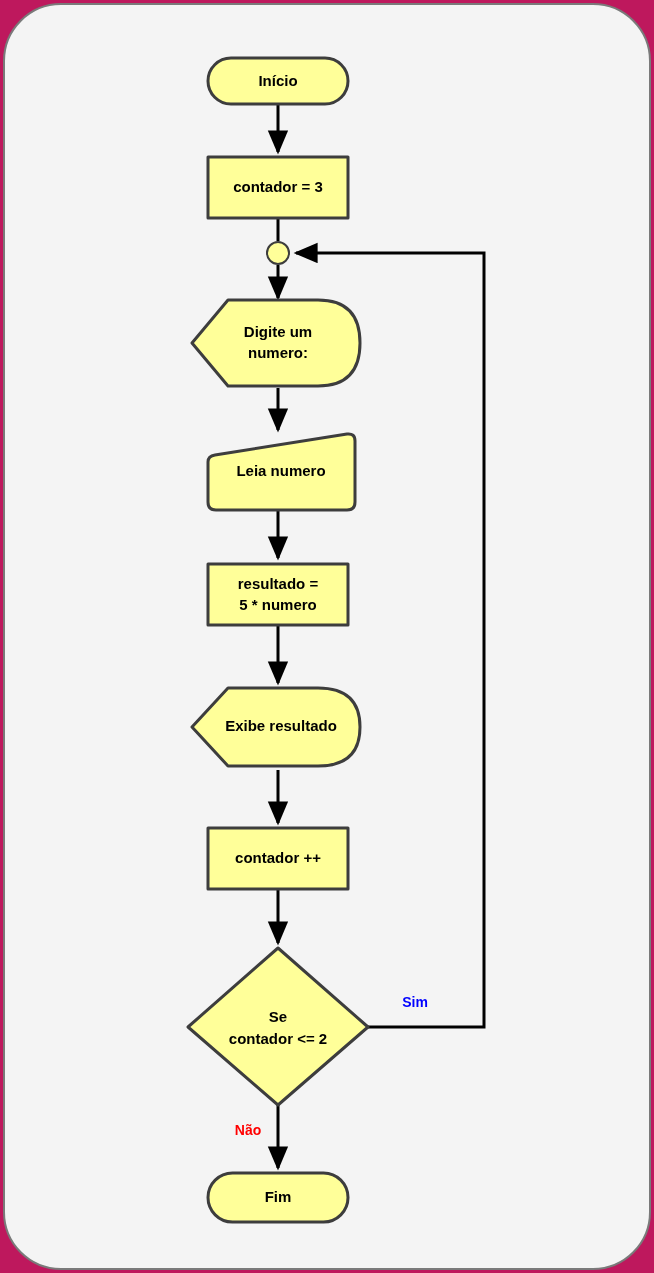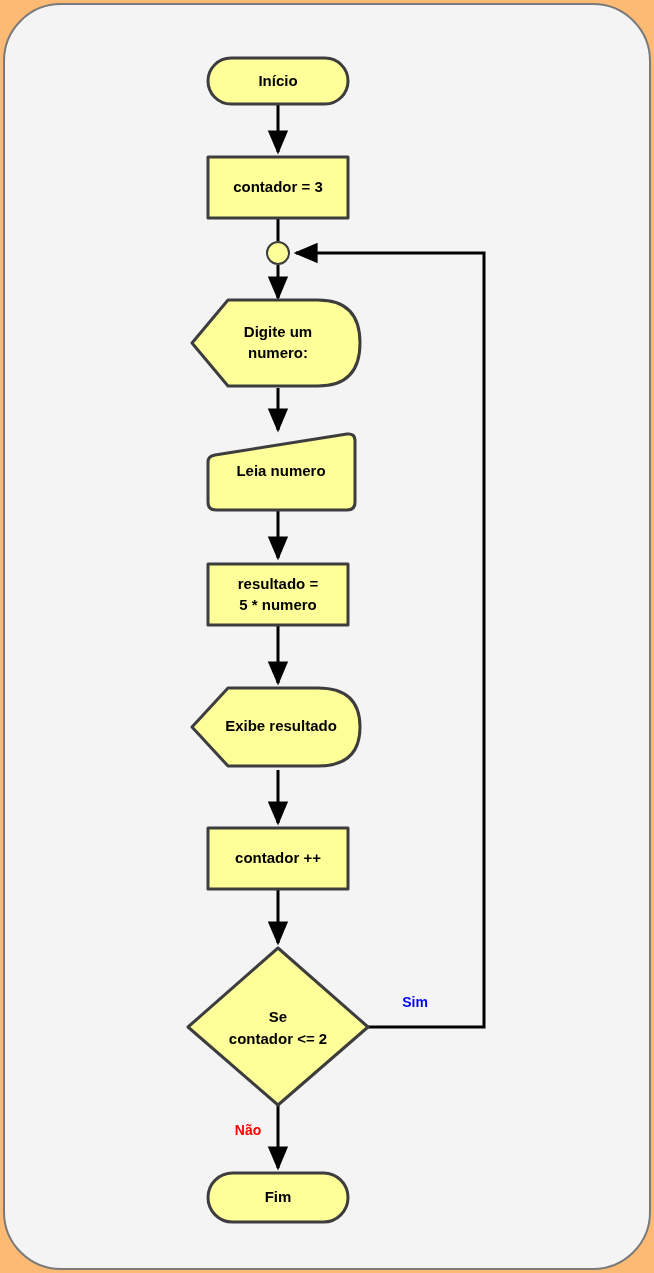--- a/index.html
+++ b/index.html
@@ -10,21 +10,21 @@
   body {
     width: 654px;
     height: 1273px;
     overflow: hidden;
     font-family: "Liberation Sans", sans-serif;
   }
   #stage {
     position: relative;
     width: 654px;
     height: 1273px;
-    background: #fdba74;
+    background: #be185d;
   }
   #frame {
     position: absolute;
     left: 3px;
     top: 3px;
     width: 648px;
     height: 1267px;
     box-sizing: border-box;
     background: #f4f4f4;
     border: 2px solid #7a7a7a;

